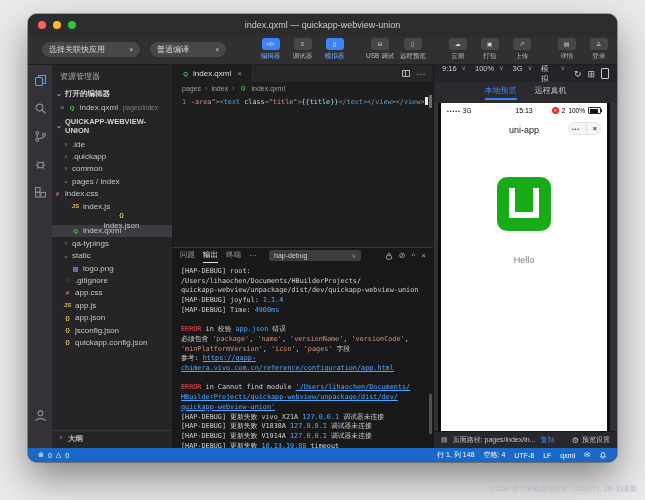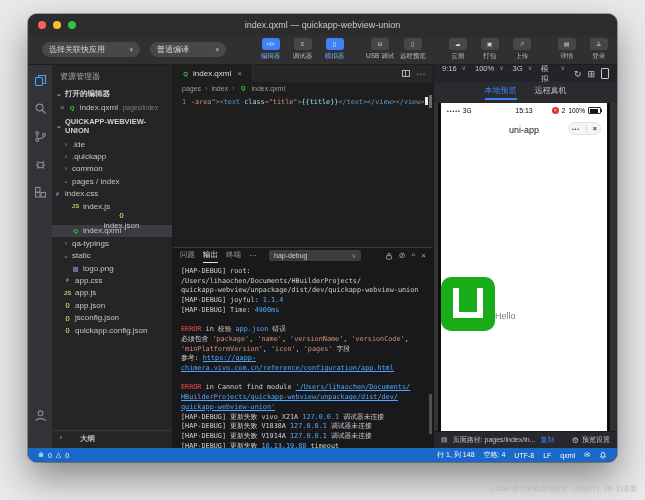--- a/index.html
+++ b/index.html
@@ -39,21 +39,21 @@
   .sb-sec{display:flex;align-items:center;gap:3px;padding:2px 4px;font-weight:bold;font-size:7.5px;color:#d0d0d0}
   .oe-row{display:flex;align-items:center;gap:3px;padding:2px 4px 3px 8px;white-space:nowrap}
   .oe-close{color:#8d8d8d;font-size:8px}
   .fi{font-weight:bold;font-size:6px;width:9px;text-align:center;flex:none}
   .fi-qxml{color:#3fc24c}.fi-css{color:#d16d9e}.fi-js{color:#d9c25b}.fi-json{color:#d9c25b}.fi-img{color:#9a77c8}.fi-git{color:#8a8a8a}
   .oe-path{color:#7e7e7e;font-size:6.5px;margin-left:2px}
   .tree{margin-top:1px}
   .trow{display:flex;align-items:center;gap:3px;height:12.4px;white-space:nowrap;box-sizing:border-box}
   .trow.sel{background:#3b3b40}
   .tarrow{color:#9a9a9a;font-size:7px;width:6px;flex:none;text-align:center}
-  .outline{position:absolute;left:0;right:0;bottom:1px;border-top:1px solid #39393c;padding:3px 6px;display:flex;gap:16px;
+  .outline{position:absolute;left:0;right:0;bottom:1px;border-top:1px solid #39393c;padding:3px 6px;display:flex;gap:4px;
            font-size:7.5px;font-weight:bold;color:#c0c0c0;background:#252528}
   
   .editorcol{width:260px;flex:none;display:flex;flex-direction:column;background:#1e1e1e;border-left:1px solid #1a1a1a;min-height:0}
   .tabbar{height:17px;background:#27272a;flex:none;display:flex;position:relative}
   .etab{background:#1e1e1e;display:flex;align-items:center;gap:3px;padding:0 8px;font-size:8px;color:#dcdcdc;border-right:1px solid #191919}
   .etab .tclose{color:#9a9a9a;margin-left:3px;font-size:8px}
   .tabactions{position:absolute;right:7px;top:0;height:100%;display:flex;align-items:center;gap:7px;color:#b5b5b5}
   .spliticon{width:8px;height:7px;border:1px solid #b0b0b0;position:relative;box-sizing:border-box}
   .spliticon:after{content:"";position:absolute;left:2.5px;top:0;bottom:0;border-left:1px solid #b0b0b0}
   .moreicon{font-size:9px;letter-spacing:.5px}
@@ -101,21 +101,21 @@
   .pbadge{width:7px;height:7px;border-radius:50%;background:#e03131;color:#fff;font-size:4.5px;display:flex;align-items:center;justify-content:center}
   .battery{width:11px;height:5px;border:1px solid #2b2b2b;border-radius:1px;position:relative}
   .battery:after{content:"";position:absolute;left:.5px;top:.5px;bottom:.5px;width:8px;background:#141414}
   .battery:before{content:"";position:absolute;right:-2.2px;top:1px;width:1.2px;height:3px;background:#2b2b2b}
   .pnav{height:23px;flex:none;display:flex;align-items:center;justify-content:center;position:relative;font-size:9px;color:#141414}
   .capsule{position:absolute;right:6px;top:4px;width:33px;height:13px;background:#f5f5f5;border:1px solid #e1e1e1;border-radius:7px;
            display:flex;align-items:center;justify-content:space-around;color:#2f2f2f;box-sizing:border-box}
   .capdots{font-size:5px;letter-spacing:.8px}
   .capdiv{width:1px;height:7px;background:#dcdcdc}
   .capx{font-size:7px;font-weight:bold}
-  .pcontent{flex:1;display:flex;align-items:center;padding-top:36px}
+  .pcontent{flex:1;display:flex;flex-direction:column;align-items:center;padding-top:36px}
   .logo{width:54px;height:54px;background:var(--green);border-radius:10px;display:flex;justify-content:center}
   .logou{width:18px;height:24px;border:6px solid #fff;border-top:none;margin-top:11px}
   .hello{margin-top:24px;font-size:9px;color:#7c7c7c}
   .pvfooter{height:16px;flex:none;background:#28282c;border-top:1px solid #1b1b1d;display:flex;align-items:center;gap:5px;
             padding:0 7px;font-size:7px;color:#c3c3c3;white-space:nowrap}
   .pageicon{font-size:7px;color:#a8a8a8}
   .copybtn{color:var(--accent)}
   .pvsettings{margin-left:auto;display:flex;align-items:center;gap:3px}
   .gearicon{font-size:8px}
   
@@ -290,20 +290,24 @@
             <span class="tarrow">›</span>
             <span>qa-typings</span>
           </div>
           <div class="trow" style="padding-left: 11px;">
             <span class="tarrow">⌄</span>
             <span>static</span>
           </div>
           <div class="trow" style="padding-left: 19px;">
             <span class="fi fi-img">▨</span>
             <span>logo.png</span>
+          </div>
+          <div class="trow" style="padding-left: 11px;">
+            <span class="fi fi-git">◌</span>
+            <span>.gitignore</span>
           </div>
           <div class="trow" style="padding-left: 11px;">
             <span class="fi fi-css">#</span>
             <span>app.css</span>
           </div>
           <div class="trow" style="padding-left: 11px;">
             <span class="fi fi-js">JS</span>
             <span>app.js</span>
           </div>
           <div class="trow" style="padding-left: 11px;">

